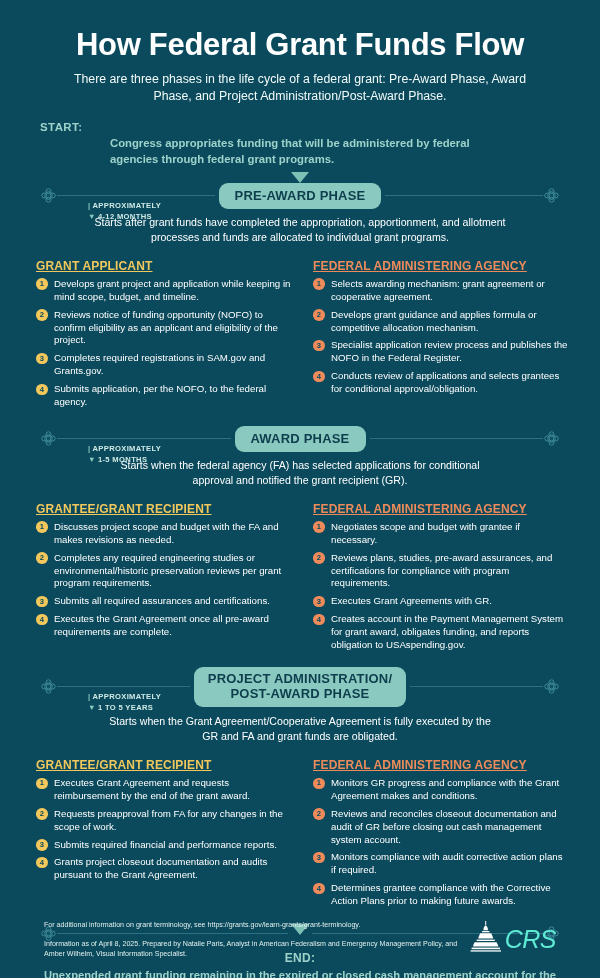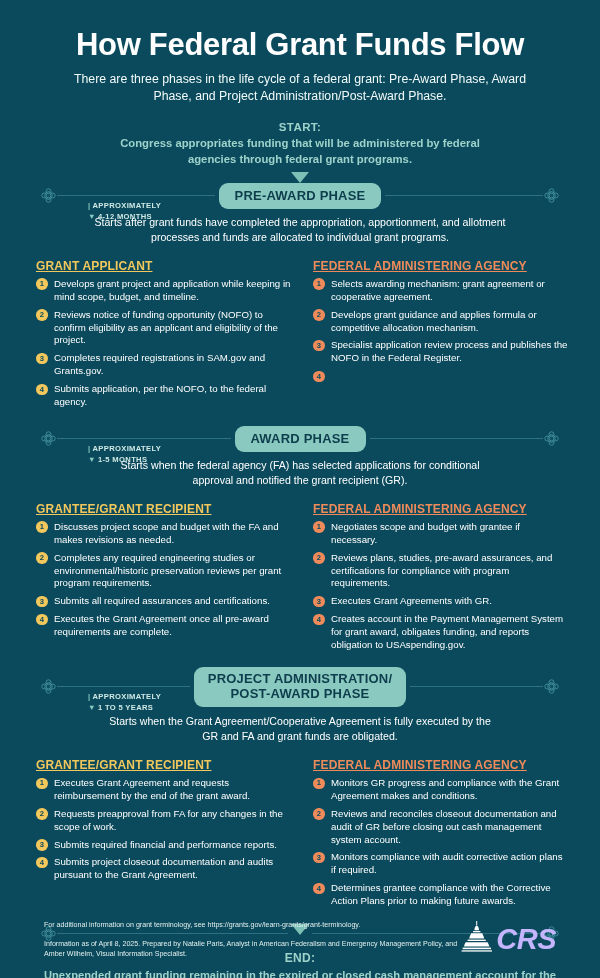--- a/index.html
+++ b/index.html
@@ -27,21 +27,21 @@
     color: #ffffff;
     line-height: 1.1;
   }
   .subtitle {
     margin-top: 9px;
     font-size: 12.3px;
     line-height: 1.35;
     color: #f2fbfa;
     padding: 0 22px;
   }
-  .start-block { margin-top: 17px; text-align: center; }
+  .start-block { margin-top: 17px; text-align: left; }
   .start-label {
     font-size: 11.5px;
     font-weight: bold;
     color: #9ed3cb;
     letter-spacing: 0.4px;
   }
   .start-text {
     margin-top: 3px;
     font-size: 11.3px;
     font-weight: bold;
@@ -196,25 +196,25 @@
   }
   .footer-text { max-width: 430px; }
   .footer-line {
     font-size: 7.1px;
     line-height: 1.5;
     color: #e2f0ee;
   }
   .footer-line + .footer-line { margin-top: 8px; }
   .crs-logo { display: flex; align-items: center; gap: 2px; padding-bottom: 2px; }
   .crs-word {
-    font-size: 29px;
-    font-weight: bold;
+    font-size: 25px;
+    font-weight: normal;
     font-style: italic;
     letter-spacing: -0.5px;
-    color: #c4b5fd;
+    color: #5eead4;
     font-family: "Liberation Sans", sans-serif;
   }
 </style>
 </head>
 <body>
 
 <div class="page">
 
   <div class="header">
     <div class="title">How Federal Grant Funds Flow</div>
@@ -265,21 +265,21 @@
         <li><span class="num gold-num">3</span><span>Completes required registrations in SAM.gov and Grants.gov.</span></li>
         <li><span class="num gold-num">4</span><span>Submits application, per the NOFO, to the federal agency.</span></li>
       </ol>
     </div>
     <div class="col">
       <div class="col-head orange">FEDERAL ADMINISTERING AGENCY</div>
       <ol class="items">
         <li><span class="num orange-num">1</span><span>Selects awarding mechanism: grant agreement or cooperative agreement.</span></li>
         <li><span class="num orange-num">2</span><span>Develops grant guidance and applies formula or competitive allocation mechanism.</span></li>
         <li><span class="num orange-num">3</span><span>Specialist application review process and publishes the NOFO in the Federal Register.</span></li>
-        <li><span class="num orange-num">4</span></li>
+        <li><span class="num orange-num">4</span><span>Conducts review of applications and selects grantees for conditional approval/obligation.</span></li>
       </ol>
     </div>
   </div>
 
   <div class="phase-rule" style="margin-top:12px">
     <span class="ornament">
       <svg width="17" height="17" viewBox="0 0 17 17">
         <circle cx="8.5" cy="8.5" r="3.6" fill="none" stroke="#3d8a99" stroke-width="1.1"></circle>
         <circle cx="8.5" cy="4.3" r="2.5" fill="none" stroke="#3d8a99" stroke-width="1"></circle>
         <circle cx="8.5" cy="12.7" r="2.5" fill="none" stroke="#3d8a99" stroke-width="1"></circle>
@@ -359,21 +359,21 @@
   </div>
   <div class="phase-intro" style="padding-left:105px;padding-right:105px;padding-top:9px">Starts when the Grant Agreement/Cooperative Agreement is fully executed by the GR and FA and grant funds are obligated.</div>
 
   <div class="columns">
     <div class="col">
       <div class="col-head gold">GRANTEE/GRANT RECIPIENT</div>
       <ol class="items">
         <li><span class="num gold-num">1</span><span>Executes Grant Agreement and requests reimbursement by the end of the grant award.</span></li>
         <li><span class="num gold-num">2</span><span>Requests preapproval from FA for any changes in the scope of work.</span></li>
         <li><span class="num gold-num">3</span><span>Submits required financial and performance reports.</span></li>
-        <li><span class="num gold-num">4</span><span>Submits project closeout documentation and audits pursuant to the Grant Agreement.</span></li>
+        <li><span class="num gold-num">4</span><span>Grants project closeout documentation and audits pursuant to the Grant Agreement.</span></li>
       </ol>
     </div>
     <div class="col">
       <div class="col-head orange">FEDERAL ADMINISTERING AGENCY</div>
       <ol class="items">
         <li><span class="num orange-num">1</span><span>Monitors GR progress and compliance with the Grant Agreement makes and conditions.</span></li>
         <li><span class="num orange-num">2</span><span>Reviews and reconciles closeout documentation and audit of GR before closing out cash management system account.</span></li>
         <li><span class="num orange-num">3</span><span>Monitors compliance with audit corrective action plans if required.</span></li>
         <li><span class="num orange-num">4</span><span>Determines grantee compliance with the Corrective Action Plans prior to making future awards.</span></li>
       </ol>

